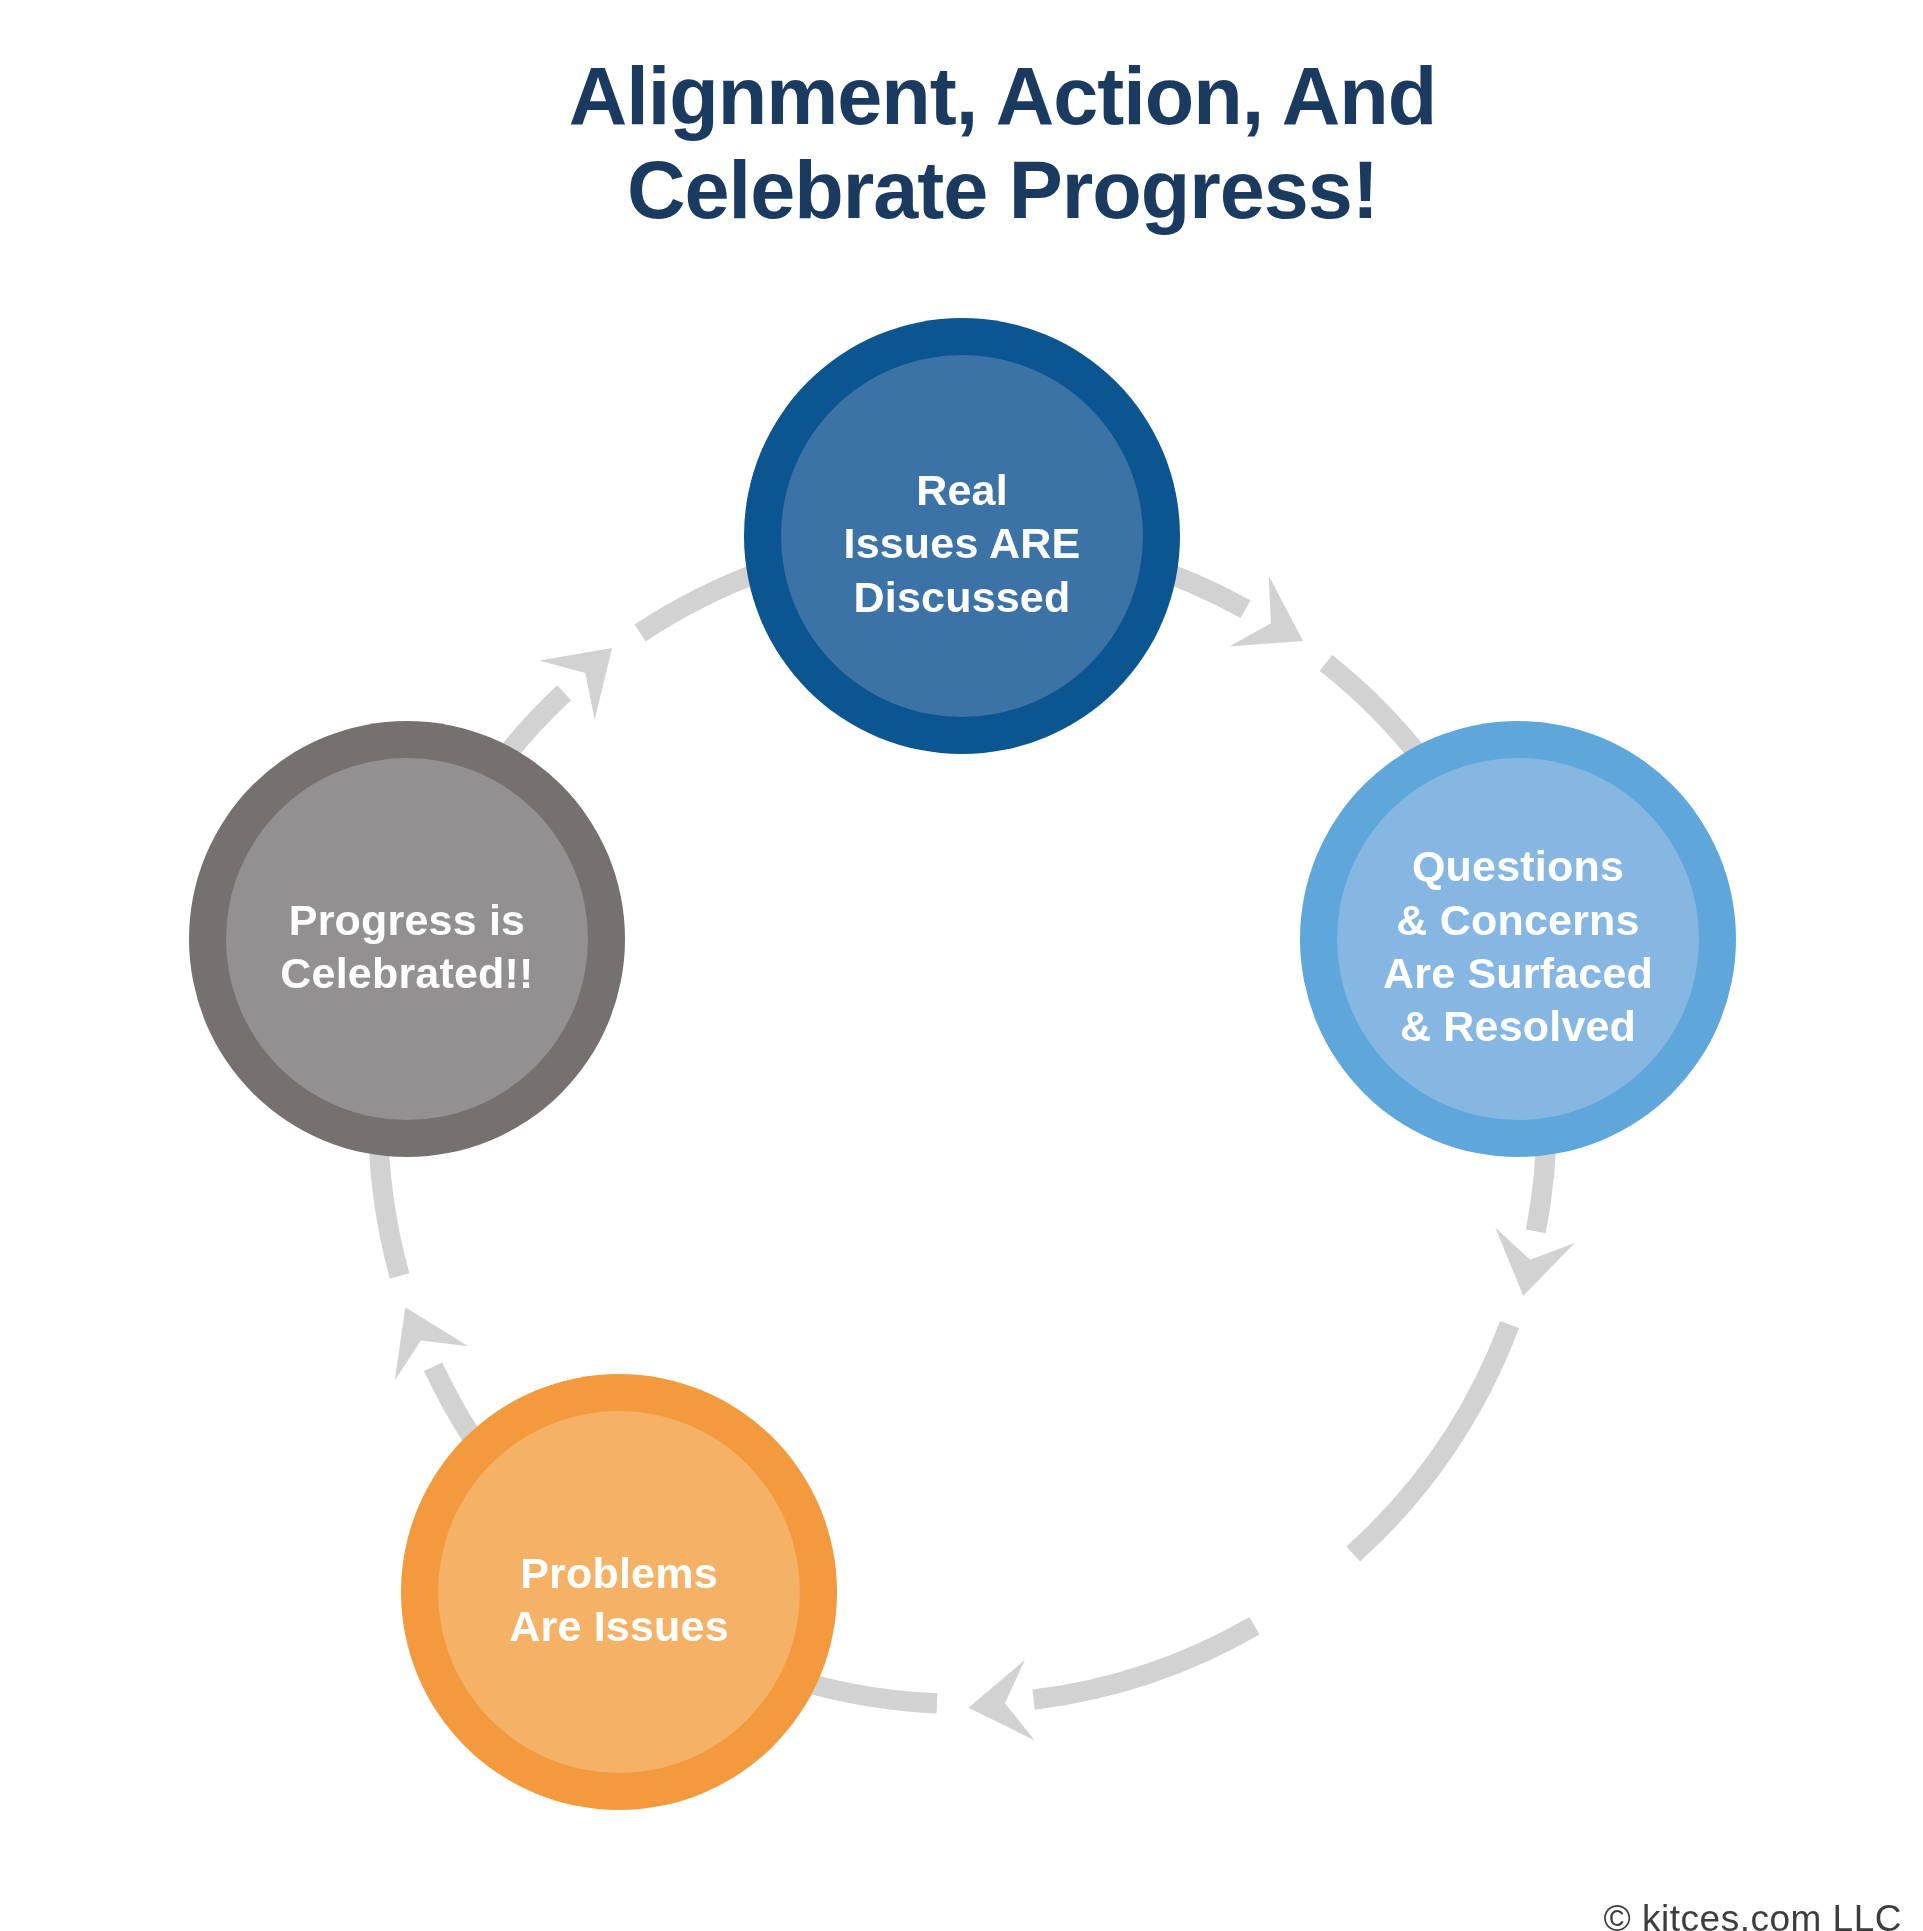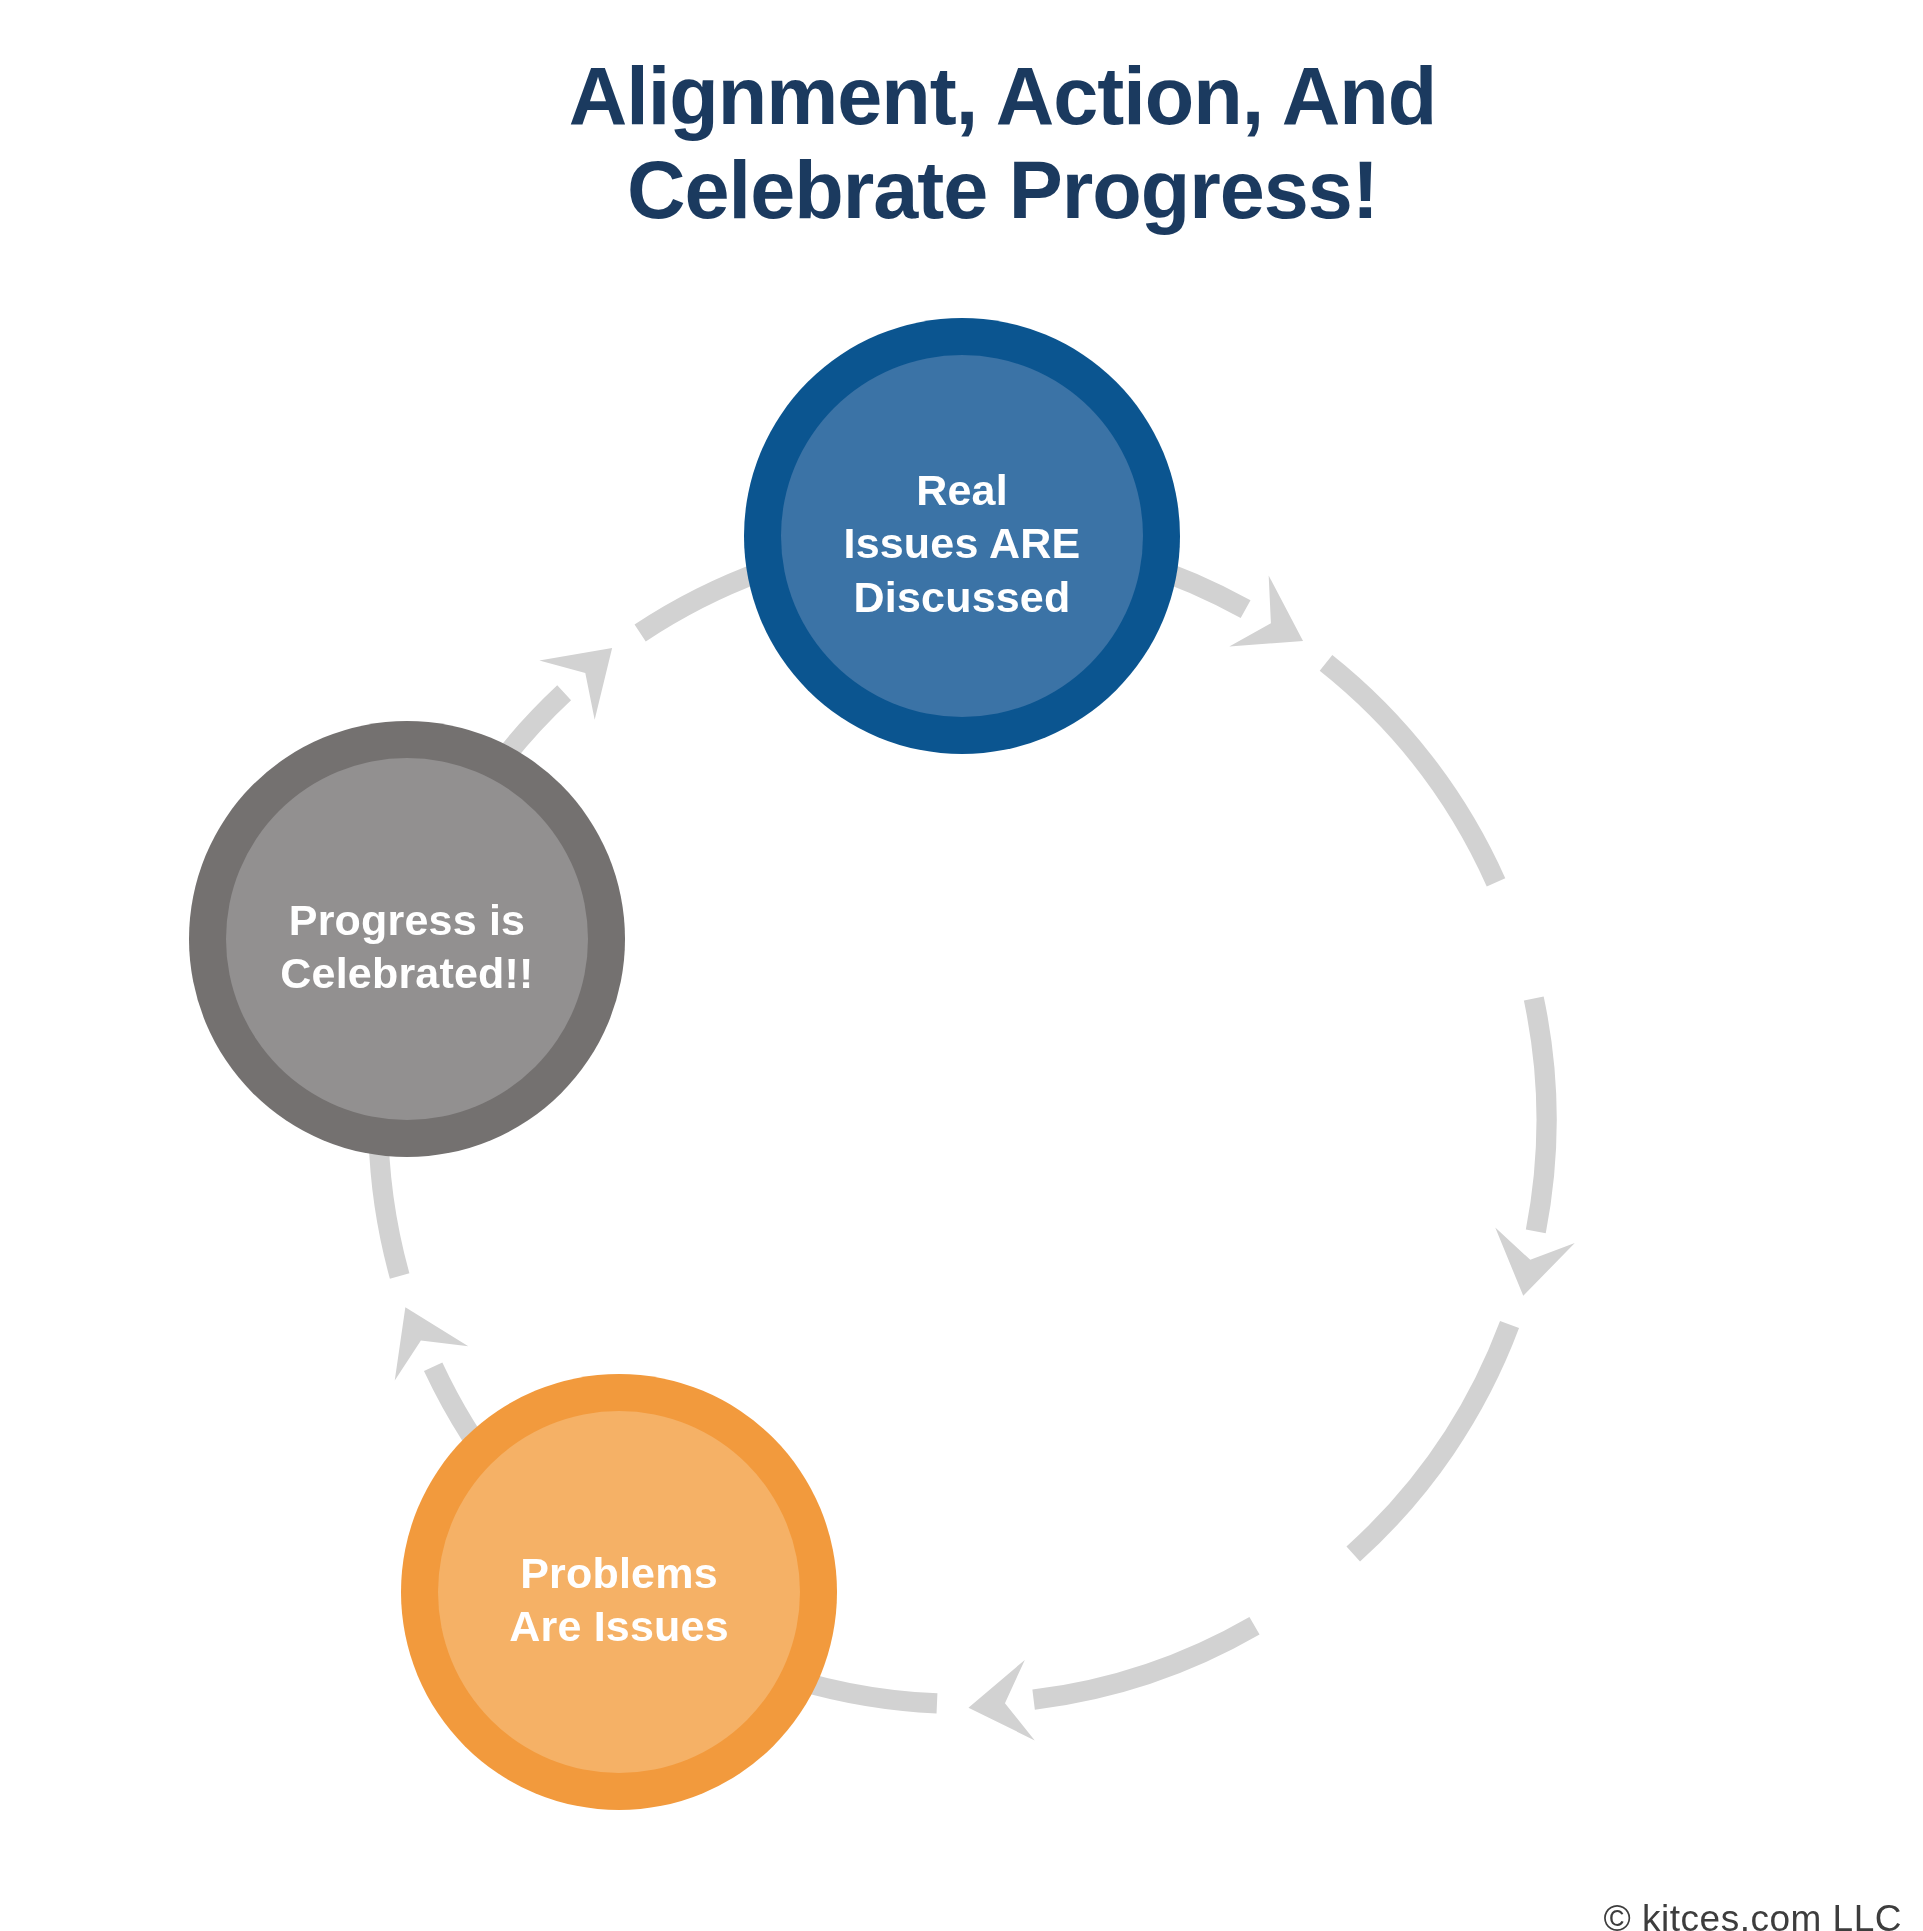--- a/index.html
+++ b/index.html
@@ -91,20 +91,28 @@
     </svg>
 
   <div class="step" style="left: 744px; top: 318px; height: 436px; width: 436px; background: rgb(11, 85, 144);">
     <div class="step-inner" style="inset: 37px; background: rgb(59, 115, 166);">
       <span class="step-label" style="color: rgb(255, 255, 255);">Real
 Issues ARE
 Discussed</span>
     </div>
   </div>
 
+  <div class="step" style="left: 1300px; top: 721px; height: 436px; width: 436px; background: rgb(95, 166, 219);">
+    <div class="step-inner" style="inset: 37px; background: rgb(133, 183, 226);">
+      <span class="step-label" style="color: rgb(255, 255, 255);">Questions
+&amp; Concerns
+Are Surfaced
+&amp; Resolved</span>
+    </div>
+  </div>
 
 
   <div class="step" style="left: 401px; top: 1374px; height: 436px; width: 436px; background: rgb(242, 154, 61);">
     <div class="step-inner" style="inset: 37px; background: rgb(245, 177, 102);">
       <span class="step-label" style="color: rgb(255, 255, 255);">Problems
 Are Issues</span>
     </div>
   </div>
 
   <div class="step" style="left: 189px; top: 721px; height: 436px; width: 436px; background: rgb(116, 113, 112);">

